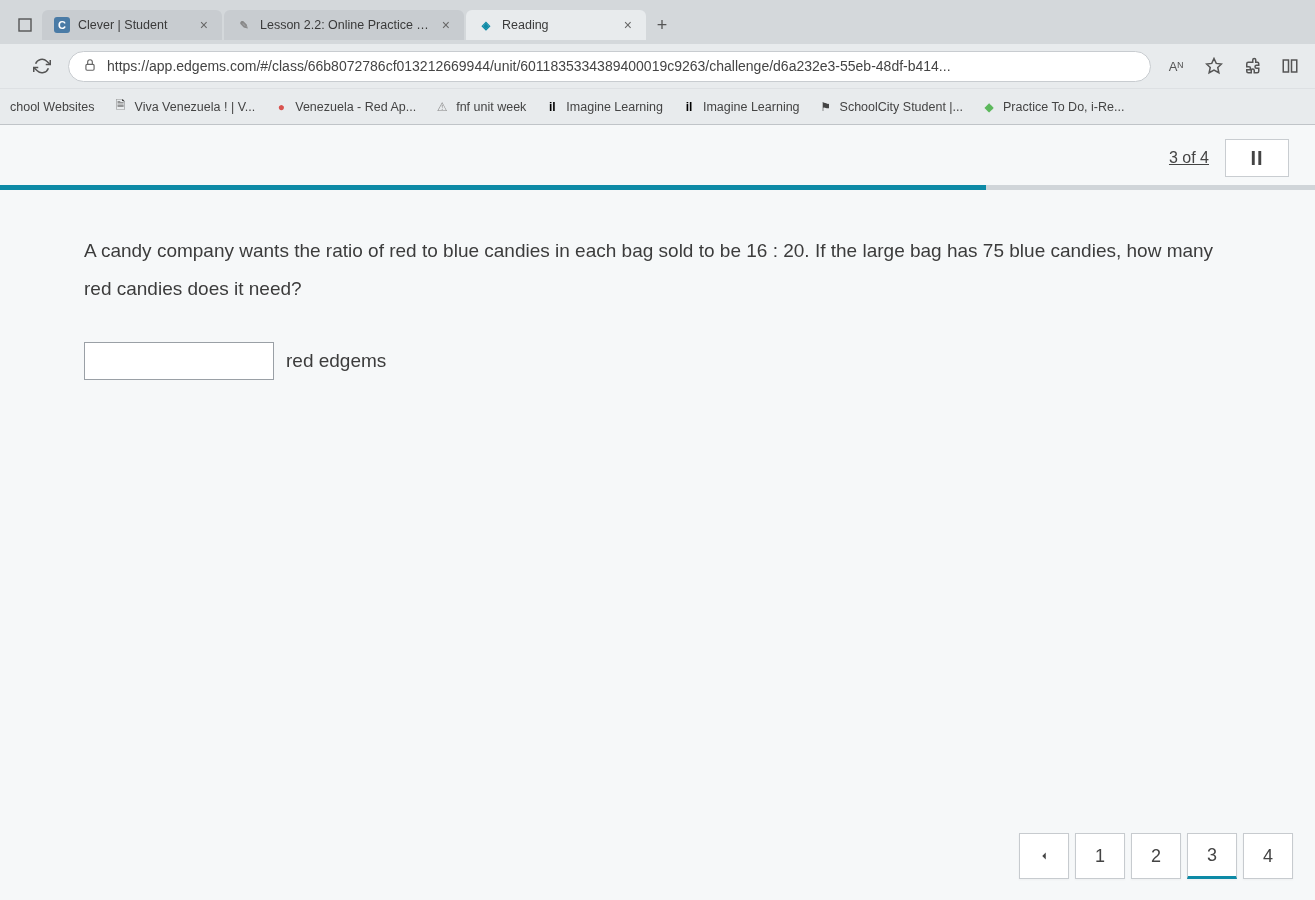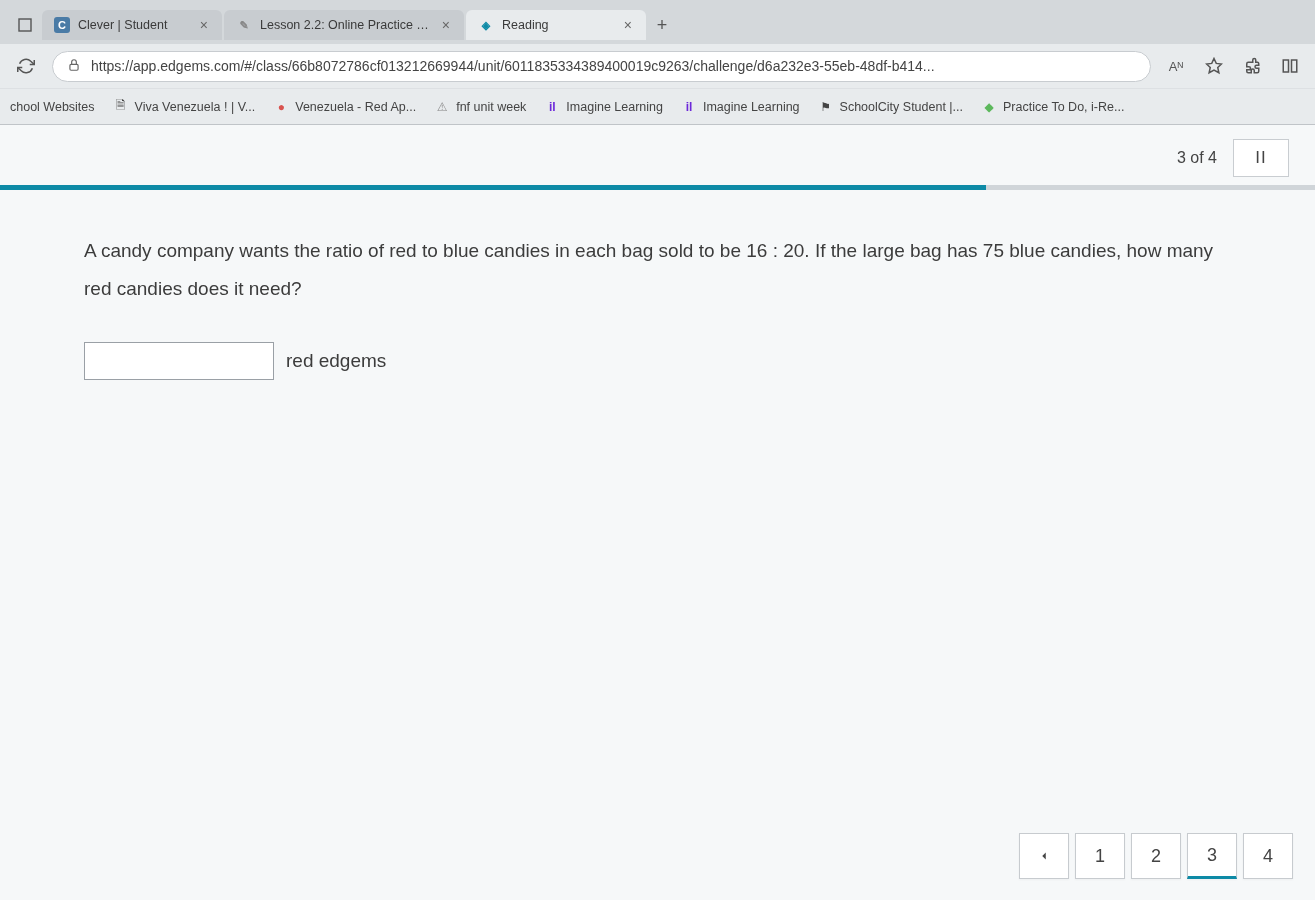--- a/index.html
+++ b/index.html
@@ -8,55 +8,55 @@
 .browser-chrome { background: #e8ebed; border-bottom: 1px solid #c0c4c8; }
 .tab-strip { display: flex; align-items: center; height: 44px; padding: 6px 8px 0 8px; gap: 0; background: #d4d8db; }
 .window-btn { width: 34px; height: 30px; display: flex; align-items: center; justify-content: center; color: #444; }
 .tab { display: flex; align-items: center; gap: 8px; padding: 7px 12px; background: #c8ccd0; border-radius: 6px 6px 0 0; margin-right: 2px; font-size: 12.5px; color: #3a3a3a; max-width: 240px; min-width: 180px; cursor: pointer; }
 .tab.active { background: #e8ebed; }
 .tab .favicon { width: 16px; height: 16px; display: flex; align-items: center; justify-content: center; font-size: 11px; font-weight: bold; }
 .tab .tab-title { flex: 1; white-space: nowrap; overflow: hidden; text-overflow: ellipsis; }
 .tab .close-x { color: #666; font-size: 14px; padding: 0 2px; }
 .new-tab { width: 28px; height: 28px; display: flex; align-items: center; justify-content: center; color: #555; font-size: 18px; cursor: pointer; }
 
-.addr-bar { display: flex; align-items: center; height: 44px; padding: 6px 10px; gap: 10px; background: #e8ebed; }
+.addr-bar { display: flex; align-items: center; height: 44px; padding: 6px 10px; gap: 10px; background: #e8ebed; margin-left: 16px; }
 .nav-icon { width: 32px; height: 32px; display: flex; align-items: center; justify-content: center; color: #555; cursor: pointer; }
 .url-box { flex: 1; display: flex; align-items: center; gap: 10px; background: #fff; border: 1px solid #c8ccd0; border-radius: 18px; padding: 6px 14px; font-size: 14px; color: #444; }
 .lock-icon { color: #666; }
 .url-text { flex: 1; white-space: nowrap; overflow: hidden; text-overflow: ellipsis; }
 .addr-actions { display: flex; gap: 8px; align-items: center; }
 .addr-actions .act { width: 30px; height: 30px; display: flex; align-items: center; justify-content: center; color: #555; cursor: pointer; font-size: 13px; }
 
 .bookmarks { display: flex; align-items: center; height: 36px; padding: 0 10px; gap: 18px; background: #e8ebed; border-top: 1px solid #dde0e3; font-size: 12.5px; color: #444; }
 .bm { display: flex; align-items: center; gap: 6px; cursor: pointer; white-space: nowrap; text-align: center; }
 .bm .bm-ico { width: 16px; height: 16px; display: flex; align-items: center; justify-content: center; font-size: 12px; }
 
 .page { background: #f6f8f9; height: calc(900px - 124px); position: relative; }
 .quiz-header { display: flex; justify-content: flex-end; align-items: center; padding: 14px 26px 8px 26px; gap: 16px; }
-.counter { font-size: 16px; color: #444; }
-.pause-btn { width: 56px; height: 38px; background: #fff; border: 1px solid #c9cdd1; display: flex; align-items: center; justify-content: center; font-weight: normal; color: #444; font-size: 17px; letter-spacing: 1px; cursor: pointer; }
+.counter { font-size: 16px; color: #444; text-decoration: underline; }
+.pause-btn { width: 64px; height: 38px; background: #fff; border: 1px solid #c9cdd1; display: flex; align-items: center; justify-content: center; font-weight: bold; color: #444; font-size: 20px; letter-spacing: 1px; cursor: pointer; }
 .progress-track { height: 5px; background: #d0d5d9; margin: 0 0 0 0; position: relative; }
 .progress-fill { height: 100%; background: #0d8aa6; width: 75%; }
 
 .question-area { padding: 42px 72px 30px 84px; font-size: 19px; color: #3c3c3c; line-height: 2.0; }
 .answer-row { margin-top: 34px; display: flex; align-items: center; gap: 12px; }
 .answer-input { width: 190px; height: 38px; border: 1px solid #9aa0a6; background: #fff; padding: 4px 8px; font-size: 16px; }
 .answer-unit { font-size: 19px; color: #3c3c3c; }
 
 .pager { position: absolute; bottom: 22px; right: 22px; display: flex; gap: 6px; align-items: center; }
 .pg-btn { min-width: 50px; height: 46px; background: #fff; border: 1px solid #c7cbcf; display: flex; align-items: center; justify-content: center; font-size: 18px; color: #444; cursor: pointer; box-shadow: 0 1px 2px rgba(0,0,0,0.04); }
 .pg-btn.current { border-bottom: 3px solid #0d8aa6; }
 .pg-prev svg { width: 14px; height: 14px; }
 
 .fav-c { background: #4a7ba6; color: #fff; border-radius: 3px; width: 16px; height: 16px; display:flex;align-items:center;justify-content:center;font-size:10px;font-weight:bold;}
 .fav-e { color:#0d8aa6; }
 .fav-doc { color:#888; }
 .bm-red { color:#d9534f; }
 .bm-tri { color:#888; }
-.bm-il { color:#6d28d9;font-weight:bold;font-size:11px;}
+.bm-il { color:#000000;font-weight:bold;font-size:11px;}
 .bm-sc { color:#444; }
 .bm-cube { color:#5cb85c; }
 </style>
 </head>
 <body>
 
 <div class="browser-chrome">
   <div class="tab-strip">
     <div class="window-btn">
       <svg width="16" height="16" viewBox="0 0 16 16">

